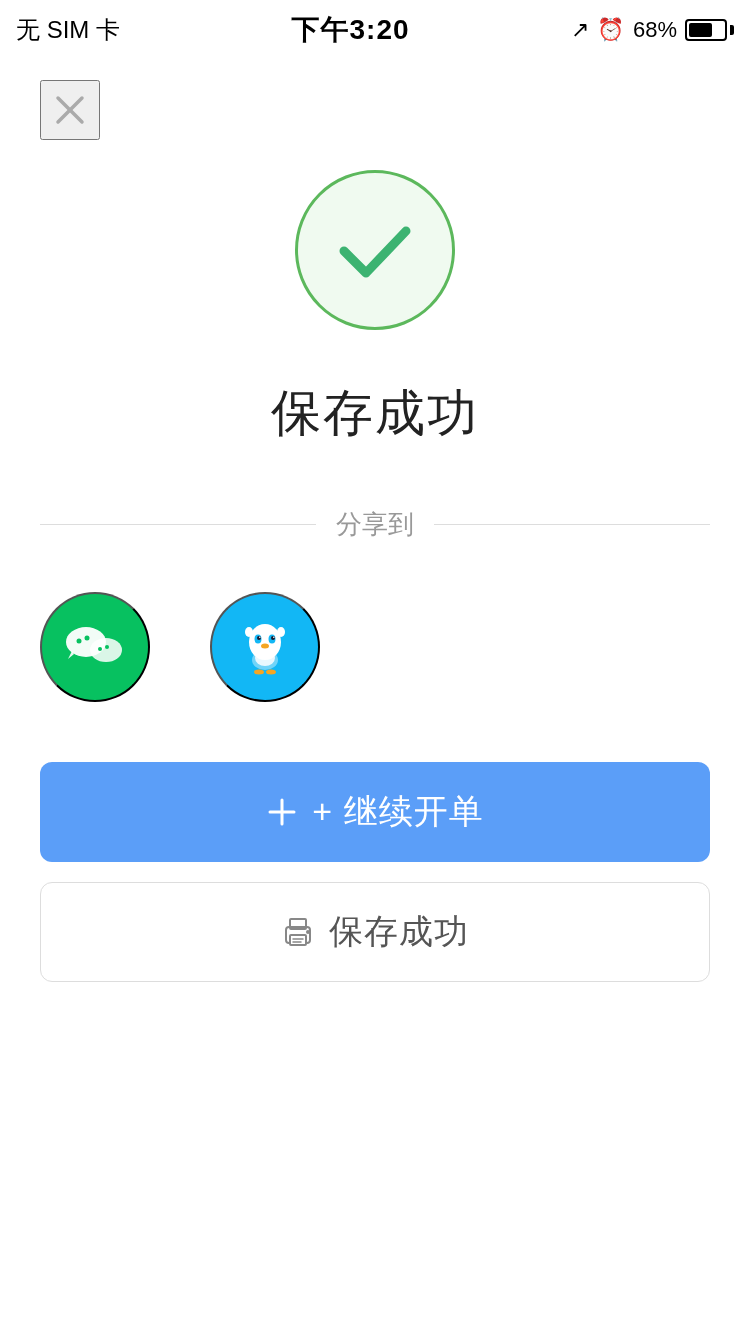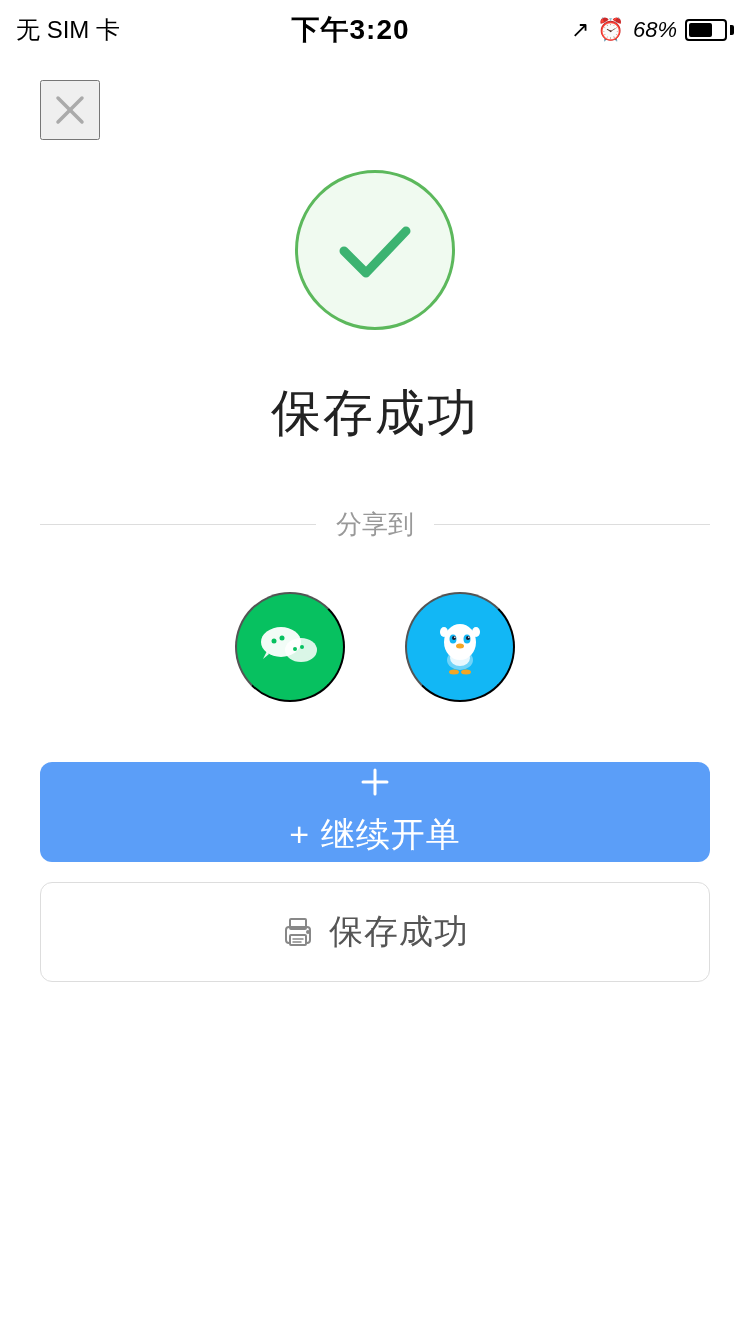--- a/index.html
+++ b/index.html
@@ -125,21 +125,21 @@
       color: #222;
       margin-bottom: 60px;
       letter-spacing: 2px;
     }
 
     
     .share-section {
       width: 100%;
       display: flex;
       flex-direction: column;
-      align-items: center;
+      align-items: flex-start;
       margin-bottom: 60px;
     }
     .share-divider-row {
       width: 100%;
       display: flex;
       align-items: center;
       gap: 20px;
       margin-bottom: 50px;
     }
     .share-divider-line {
@@ -205,21 +205,20 @@
       border-radius: 12px;
       font-size: 34px;
       color: #fff;
       display: flex;
       align-items: center;
       justify-content: center;
       gap: 14px;
       cursor: pointer;
       font-family: inherit;
       letter-spacing: 1px;
-      flex-direction: column;
     }
     .btn-secondary {
       width: 100%;
       height: 100px;
       background: #fff;
       border: 1px solid #ddd;
       border-radius: 12px;
       font-size: 34px;
       color: #555;
       display: flex;
@@ -245,21 +244,21 @@
         <path d="M3 8.5C6.5 4.8 10.5 2.8 15 2.8s8.5 2 12 5.7" stroke="#000" stroke-width="2.2" fill="none" stroke-linecap="round"></path>
       </svg>
     </span>
   </div>
   <div class="status-center">下午3:20</div>
   <div class="status-right">
 
     <span style="font-size:22px;">↗</span>
 
     <span style="font-size:22px;">⏰</span>
-    <span style="font-size:22px;font-style:italic;">68%</span>
+    <span style="font-size:22px;">68%</span>
     <div class="battery-icon">
       <div class="battery-body">
         <div class="battery-fill"></div>
       </div>
       <div class="battery-tip"></div>
     </div>
   </div>
 </div>
 
 <div class="main-content">

